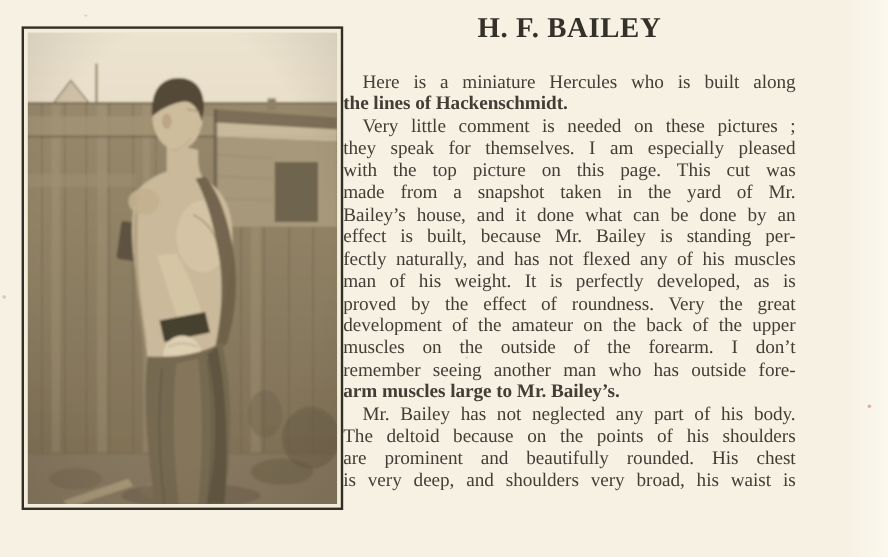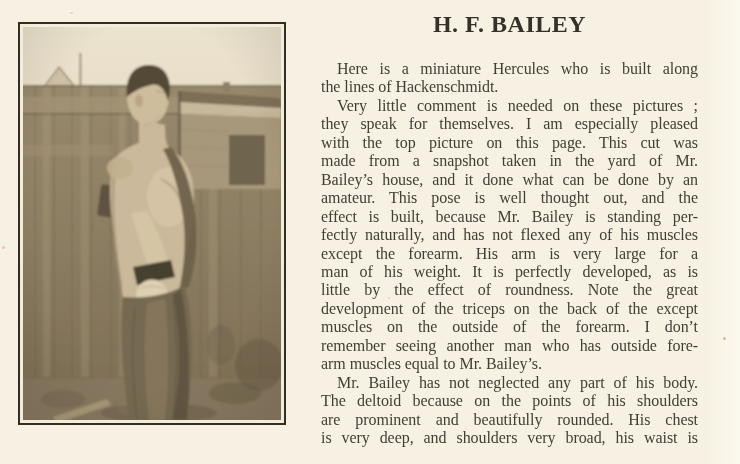--- a/index.html
+++ b/index.html
@@ -13,34 +13,34 @@
   
   .photo-frame{
     position:absolute;left:18px;top:22px;width:268px;height:403px;
     box-sizing:border-box;border:2px solid #332d23;padding:3px;
     background:#f2ecdb;margin:0;
   }
   .photo{width:258px;height:393px;overflow:hidden;background:#e9e1cd;}
   .photo svg{display:block;width:100%;height:100%;}
 
   
-  .text-col{position:absolute;left:321px;top:0;width:377px;height:368px;color:#413d35;}
+  .text-col{position:absolute;left:286px;top:0;width:377px;height:368px;color:#413d35;}
   .title{
     margin:0;position:absolute;top:11px;left:0;width:100%;
     font-size:24px;font-weight:bold;letter-spacing:0.5px;
     text-align:center;color:#34302a;
   }
   .body-text{position:absolute;top:60px;left:0;width:377px;}
   .line{
     font-size:16px;line-height:18.45px;letter-spacing:-0.05px;
     text-align:justify;text-align-last:justify;white-space:nowrap;
     color:#423e36;
   }
   .line.indent{text-indent:16px;}
-  .line.para-end{text-align-last:left;}
+  .line.para-end{text-align-last:left;font-weight:bold;}
 
   
   .edge-shade{
     position:absolute;right:0;top:0;width:34px;height:100%;
     background:linear-gradient(to right, rgba(250,246,235,0), rgba(252,249,240,0.85));
     pointer-events:none;
   }
   .speck{position:absolute;border-radius:50%;pointer-events:none;}
   .speck.s1{left:723px;top:337px;width:3px;height:3px;background:#c98f74;opacity:.65;}
   .speck.s2{left:2px;top:246px;width:3px;height:3px;background:#d9a58d;opacity:.6;}
@@ -171,30 +171,28 @@
   <div class="text-col">
     <h1 class="title">H. F. BAILEY</h1>
     <div class="body-text" id="body-text">
         <div class="line indent">Here is a miniature Hercules who is built along</div>
         <div class="line para-end">the lines of Hackenschmidt.</div>
         <div class="line indent">Very little comment is needed on these pictures ;</div>
         <div class="line">they speak for themselves.  I am especially pleased</div>
         <div class="line">with the top picture on this page.  This cut was</div>
         <div class="line">made from a snapshot taken in the yard of Mr.</div>
         <div class="line">Bailey’s house, and it done what can be done by an</div>
-        <div class="line">amateur.  This pose is well thought out, and the</div>
         <div class="line">effect is built, because Mr. Bailey is standing per-</div>
         <div class="line">fectly naturally, and has not flexed any of his muscles</div>
-        <div class="line">except the forearm.  His arm is very large for a</div>
         <div class="line">man of his weight.  It is perfectly developed, as is</div>
-        <div class="line">little by the effect of roundness.  Note the great</div>
-        <div class="line">development of the triceps on the back of the except</div>
+        <div class="line">proved by the effect of roundness.  Very the great</div>
+        <div class="line">development of the amateur on the back of the upper</div>
         <div class="line">muscles on the outside of the forearm.  I don’t</div>
         <div class="line">remember seeing another man who has outside fore-</div>
-        <div class="line para-end">arm muscles equal to Mr. Bailey’s.</div>
+        <div class="line para-end">arm muscles large to Mr. Bailey’s.</div>
         <div class="line indent">Mr. Bailey has not neglected any part of his body.</div>
         <div class="line">The deltoid because on the points of his shoulders</div>
         <div class="line">are prominent and beautifully rounded.  His chest</div>
         <div class="line">is very deep, and shoulders very broad, his waist is</div>
       </div>
   </div>
 
   <div class="edge-shade"></div>
   <div class="speck s1"></div>
   <div class="speck s2"></div>

